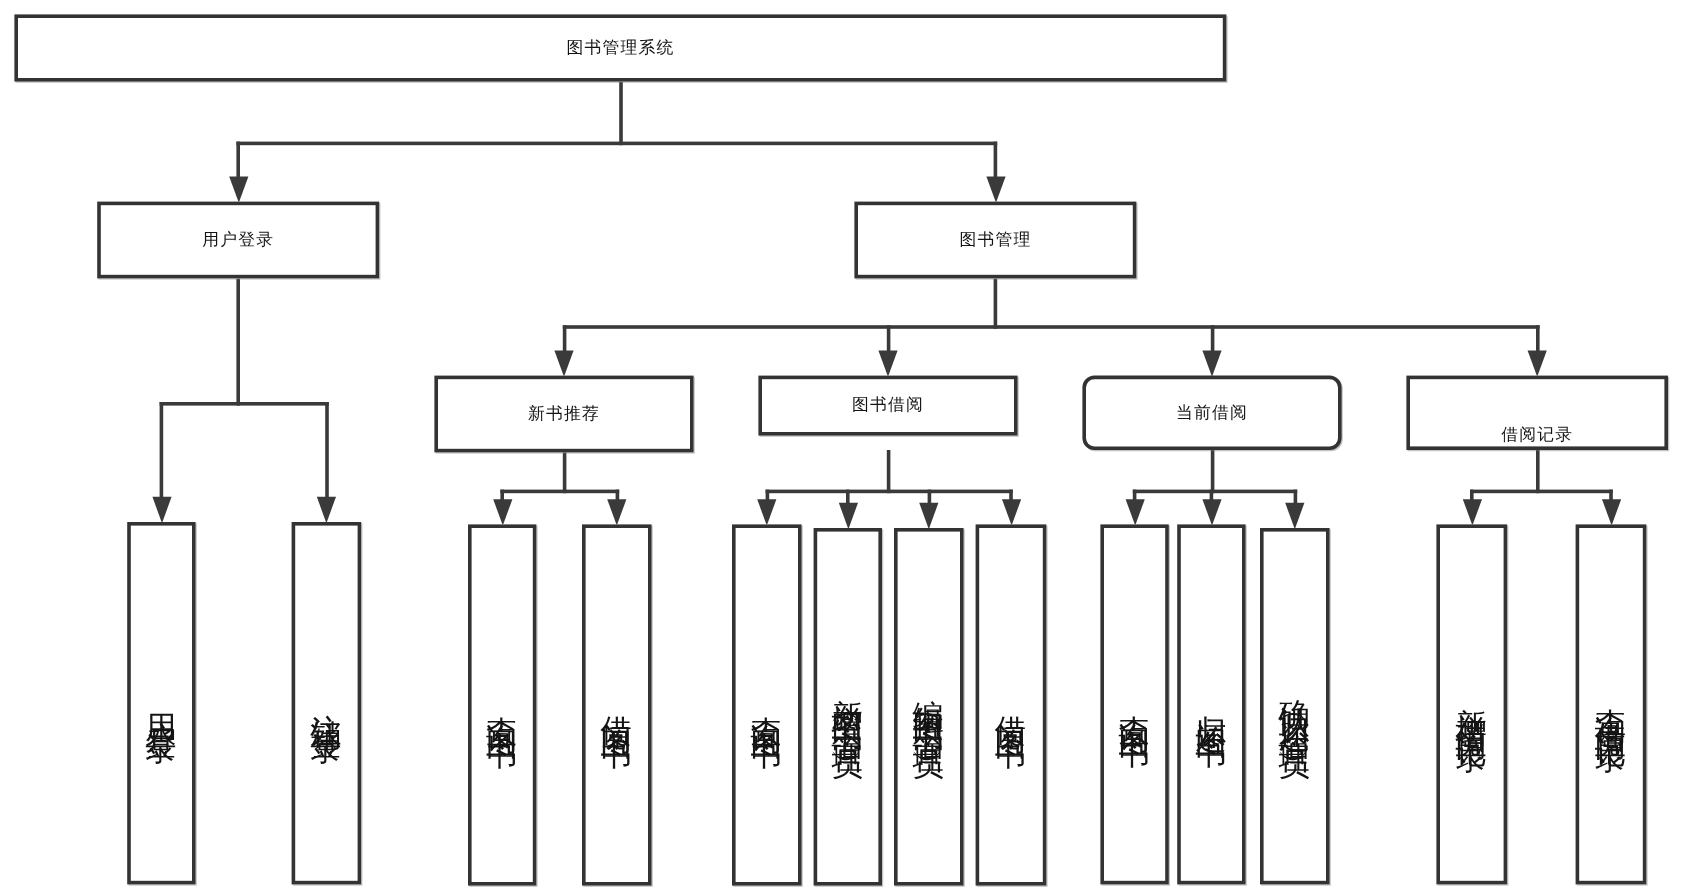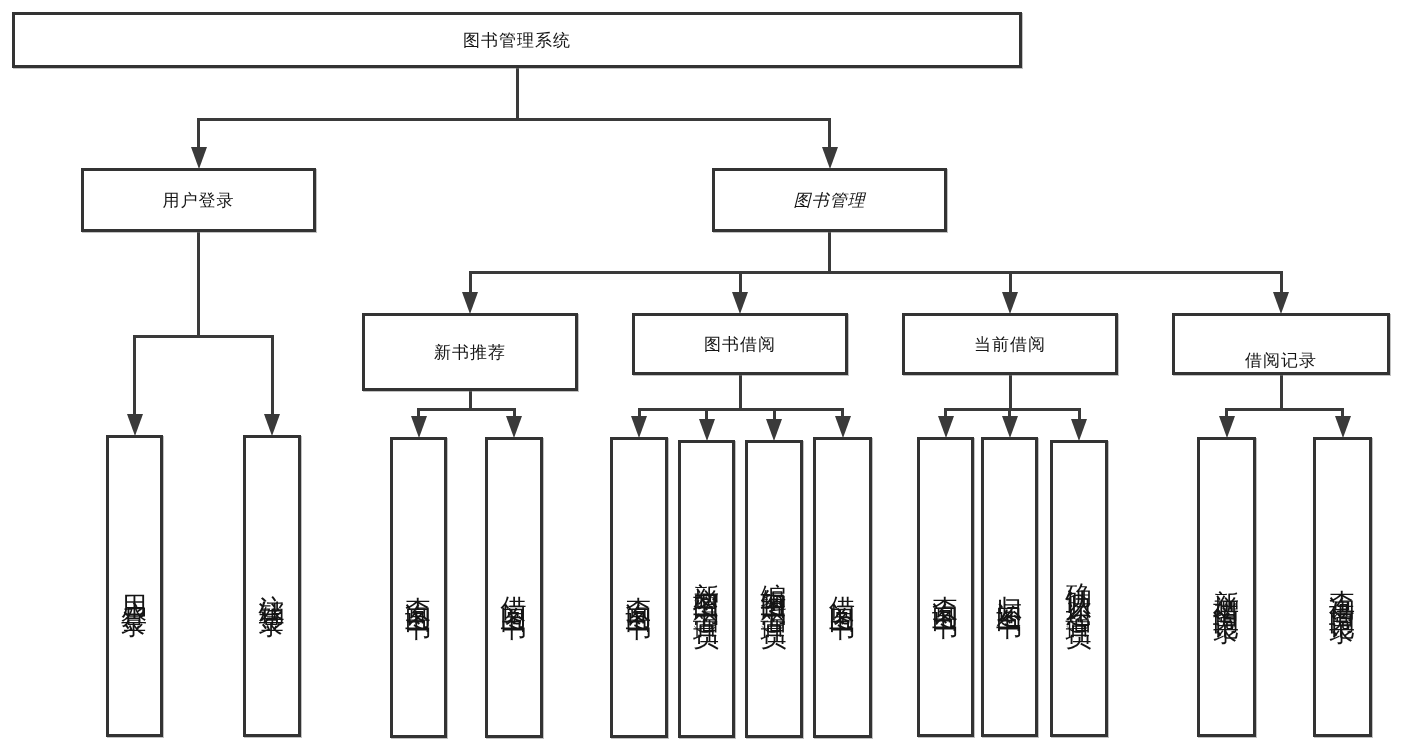--- a/index.html
+++ b/index.html
@@ -21,21 +21,21 @@
     background: #ffffff;
     border: 3px solid #333333;
     box-shadow: 1px 1px 0 rgba(120,120,120,0.45);
     color: #141414;
     display: flex;
     align-items: center;
     justify-content: center;
     z-index: 2;
   }
   .node.h {
-    font-size: 17px;
+    font-size: 14px;
     letter-spacing: 1px;
     white-space: nowrap;
   }
   .node.v {
     writing-mode: vertical-rl;
     text-orientation: mixed;
     font-size: 26px;
     letter-spacing: 6px;
     line-height: 1;
   }
@@ -67,30 +67,30 @@
 </head>
 <body>
 
 <div id="canvas">
 <div class="node h" style="left: 12px; top: 12px; width: 1010px; height: 56px;">
       <span>图书管理系统</span>
     </div>
     <div class="node h" style="left: 81px; top: 168px; width: 235px; height: 64px;">
       <span>用户登录</span>
     </div>
-    <div class="node h" style="left: 712px; top: 168px; width: 235px; height: 64px; font-style: italic;">
+    <div class="node h" style="left: 712px; top: 168px; width: 235px; height: 64px;">
       <span>图书管理</span>
     </div>
-    <div class="node h" style="left: 362px; top: 313px; width: 216px; height: 78px;">
+    <div class="node h" style="left: 362px; top: 313px; width: 216px; height: 64px;">
       <span>新书推荐</span>
     </div>
-    <div class="node h" style="left: 632px; top: 313px; width: 216px; height: 62px;">
+    <div class="node h" style="left: 632px; top: 313px; width: 216px; height: 50px;">
       <span>图书借阅</span>
     </div>
-    <div class="node h" style="left: 902px; top: 313px; width: 216px; height: 62px;">
+    <div class="node h" style="left: 902px; top: 313px; width: 216px; height: 62px; border-radius: 10px;">
       <span>当前借阅</span>
     </div>
     <div class="node h" style="left: 1172px; top: 313px; width: 218px; height: 62px; align-items: flex-end;">
       <span>借阅记录</span>
     </div>
     <div class="node v" style="left: 106px; top: 435px; width: 57px; height: 302px;">
       <span>用户登录</span>
     </div>
     <div class="node v" style="left: 243px; top: 435px; width: 58px; height: 302px;">
       <span>注销登录</span>

